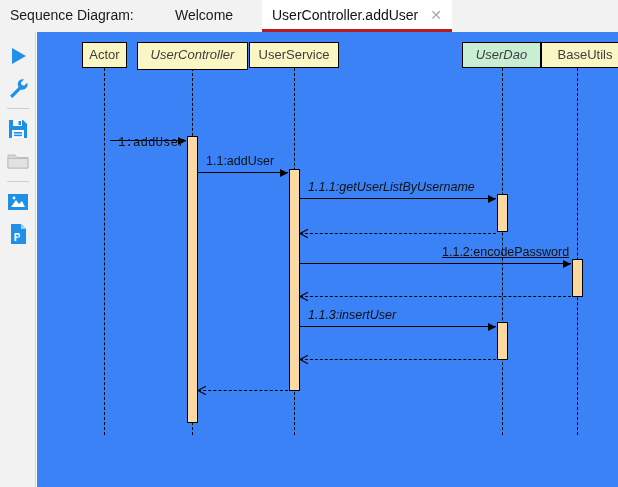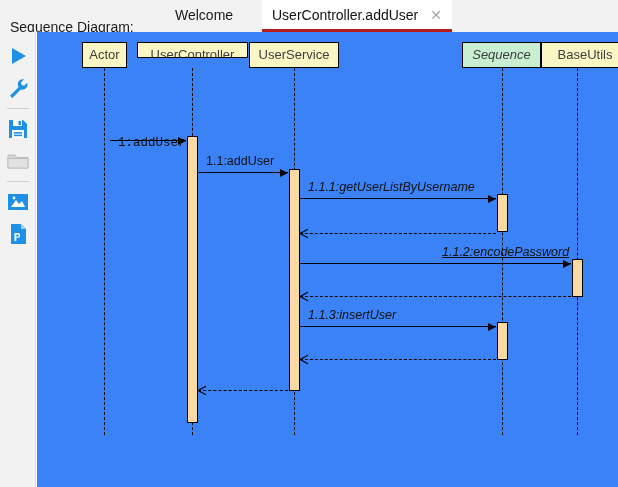--- a/index.html
+++ b/index.html
@@ -27,21 +27,21 @@
     position: absolute;
     top: 0;
     height: 32px;
     line-height: 31px;
     font-size: 14px;
     color: #1a1a1a;
     white-space: nowrap;
     box-sizing: border-box;
   }
   .tab-label { display: inline-block; }
-  #tab-sequence { left: 10px; margin-top: 12px; }
+  #tab-sequence { left: 10px; }
   #tab-welcome  { left: 175px; }
   #tab-active {
     left: 262px;
     padding: 0 10px 0 10px;
     background: #ffffff;
     border-bottom: 3px solid #b91c1c;
   }
   #tab-active .tab-label { color: #111111; }
   #tab-close {
     display: inline-block;
@@ -144,21 +144,21 @@
   .arrowhead.left-open::before { transform: rotate(-28deg); }
   .arrowhead.left-open::after  { transform: rotate(28deg); }
 
   .msglabel {
     position: absolute;
     font-size: 12.5px;
     color: #111111;
     white-space: nowrap;
   }
   .msglabel.italic     { font-style: italic; }
-  .msglabel.underline  { text-decoration: underline; font-style: italic; }
+  .msglabel.underline  { text-decoration: underline; }
 </style>
 </head>
 <body>
 
 <div id="tabbar">
   <div class="tab" id="tab-sequence">
     <span class="tab-label">Sequence Diagram:</span>
   </div>
   <div class="tab" id="tab-welcome">
     <span class="tab-label">Welcome</span>
@@ -223,23 +223,23 @@
 
 </div>
 
 <div id="canvas">
     <div class="lifeline" style="left: 67px; top: 36px; height: 367px;"></div>
     <div class="lifeline" style="left: 155px; top: 36px; height: 367px;"></div>
     <div class="lifeline" style="left: 257px; top: 36px; height: 367px;"></div>
     <div class="lifeline" style="left: 465px; top: 36px; height: 367px;"></div>
     <div class="lifeline" style="left: 540px; top: 36px; height: 367px;"></div>
     <div class="lifebox kind-class" style="left: 45px; top: 10px; width: 45px; height: 26px; line-height: 24px;">Actor</div>
-    <div class="lifebox kind-class" style="left: 100px; top: 10px; width: 111px; height: 16px; line-height: 24px;">UserController</div>
+    <div class="lifebox kind-class" style="left: 100px; top: 10px; width: 111px; height: 28px; line-height: 24px; font-style: italic;">UserController</div>
     <div class="lifebox kind-class" style="left: 212px; top: 10px; width: 90px; height: 26px; line-height: 24px;">UserService</div>
-    <div class="lifebox kind-interface" style="left: 425px; top: 10px; width: 79px; height: 26px; line-height: 24px;">Sequence</div>
+    <div class="lifebox kind-interface" style="left: 425px; top: 10px; width: 79px; height: 26px; line-height: 24px;">UserDao</div>
     <div class="lifebox kind-class" style="left: 504px; top: 10px; width: 88px; height: 26px; line-height: 24px;">BaseUtils</div>
     <div class="activation" style="left: 150px; top: 104px; width: 11px; height: 287px;"></div>
     <div class="activation" style="left: 252px; top: 137px; width: 11px; height: 222px;"></div>
     <div class="activation" style="left: 460px; top: 162px; width: 11px; height: 38px;"></div>
     <div class="activation" style="left: 535px; top: 227px; width: 11px; height: 38px;"></div>
     <div class="activation" style="left: 460px; top: 290px; width: 11px; height: 38px;"></div>
     <div class="msgline" style="left: 73px; top: 108px; width: 76px;"></div>
     <div class="arrowhead right" style="left: 141px; top: 104.5px;"></div>
     <div class="msglabel" style="top: 104px; left: 81px; font-family: Liberation Mono, monospace;">1:addUser</div>
     <div class="msgline" style="left: 161px; top: 140px; width: 90px;"></div>

